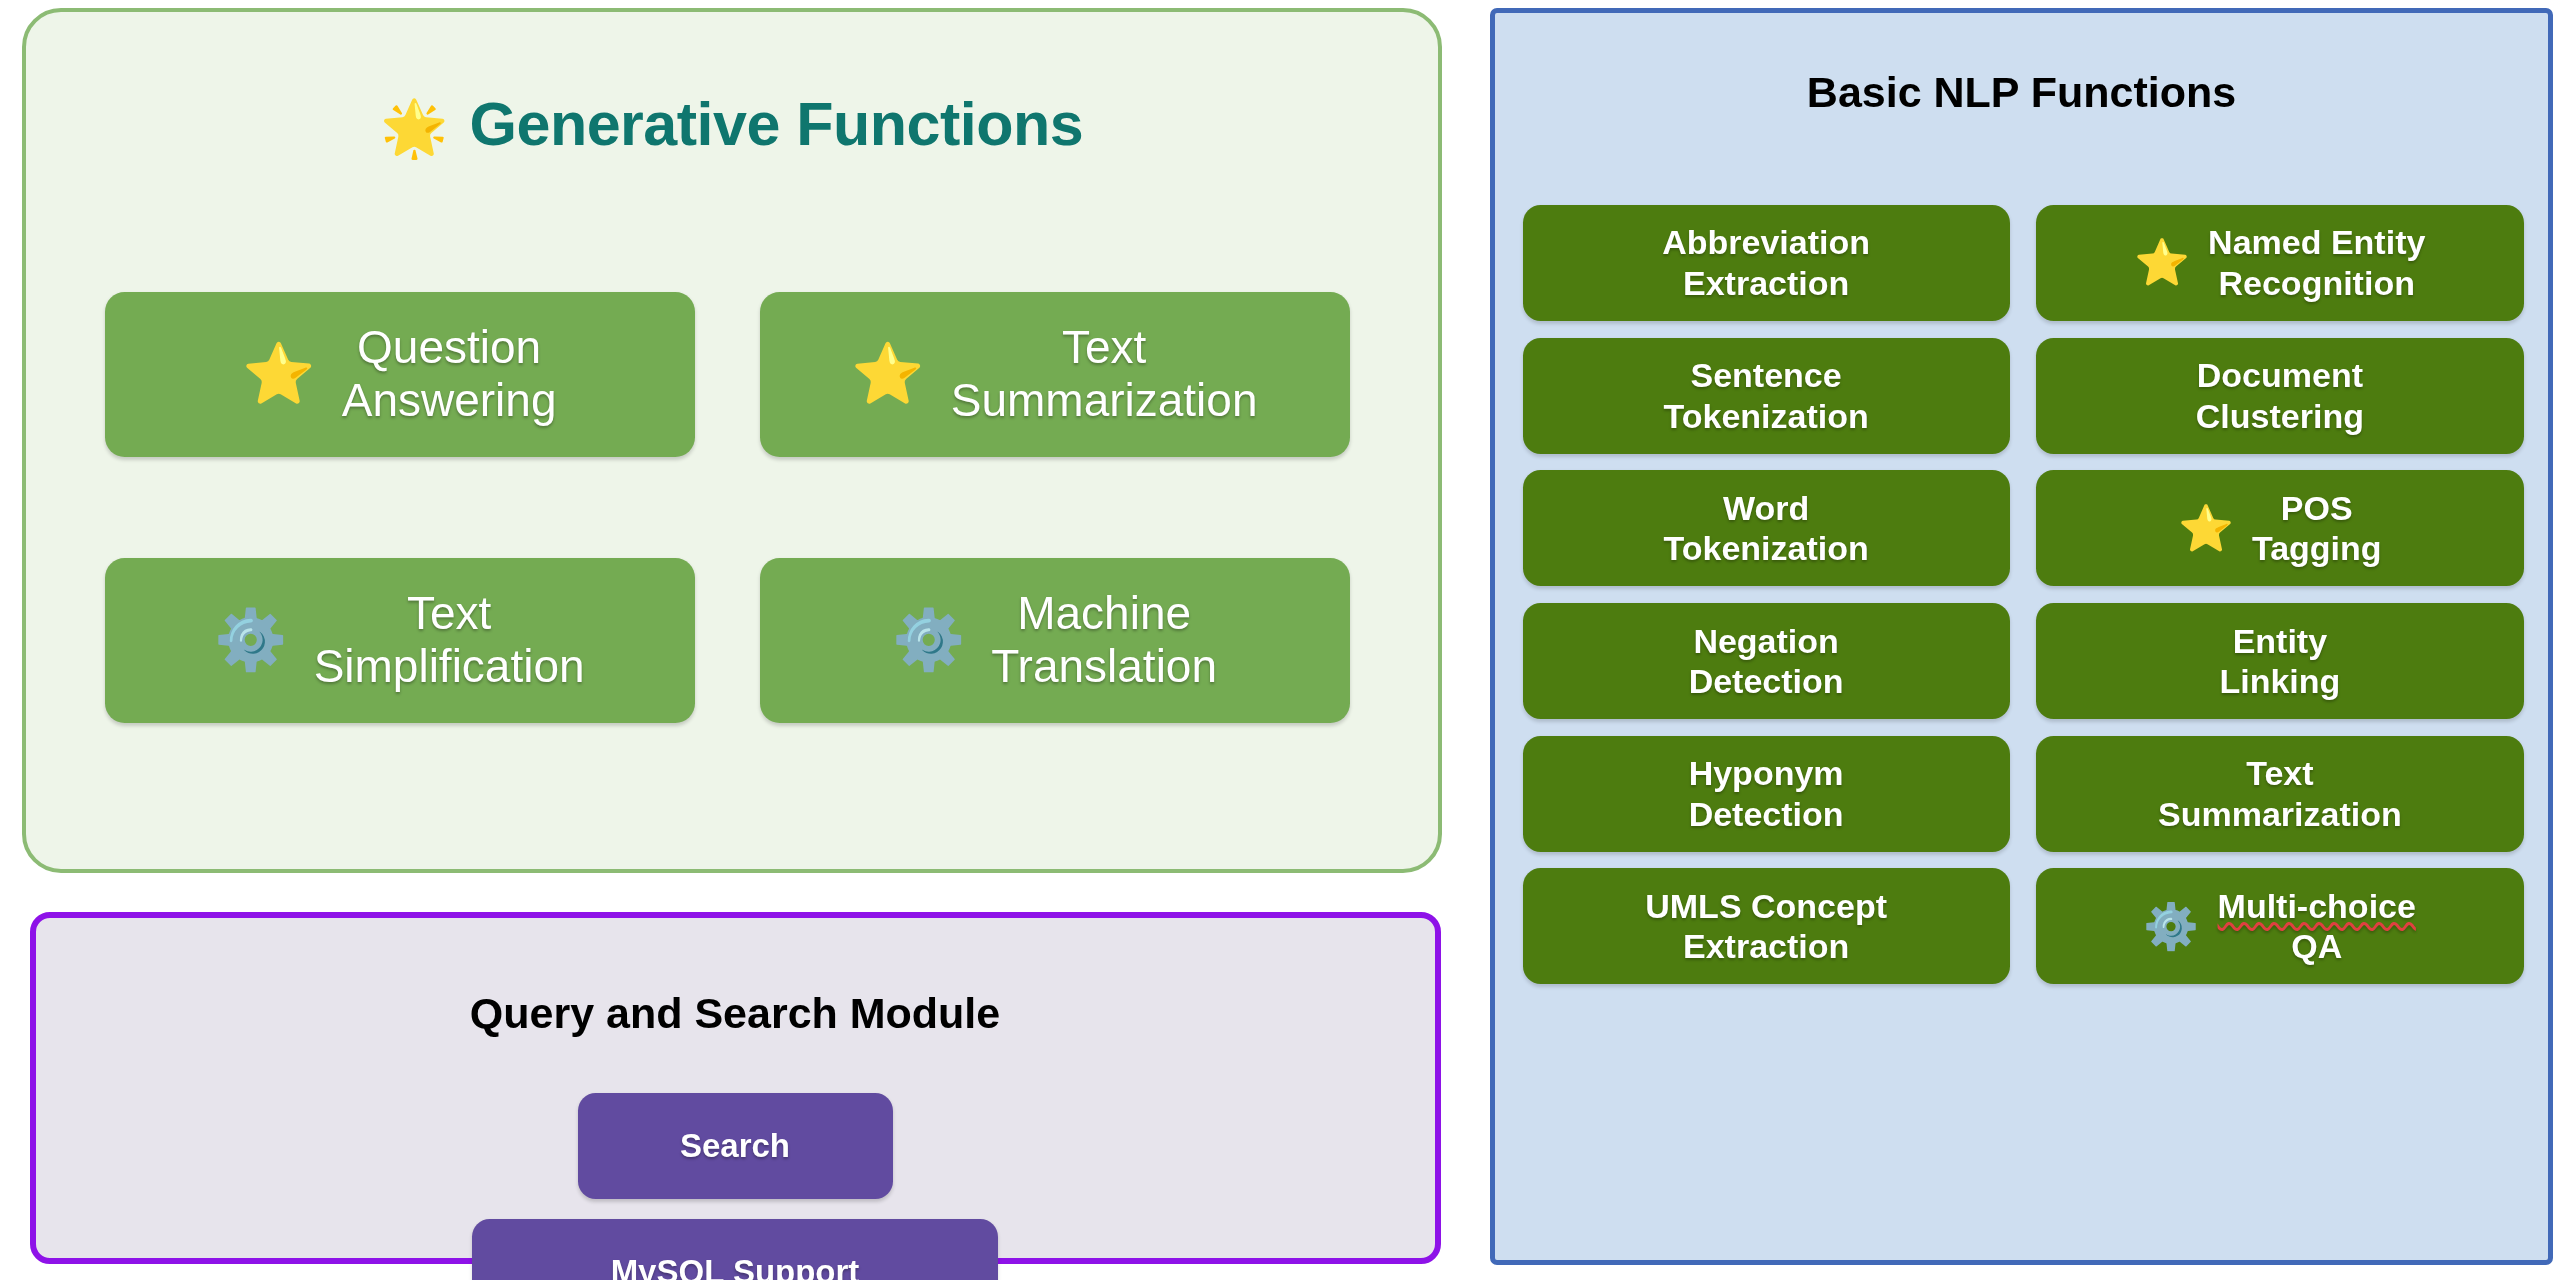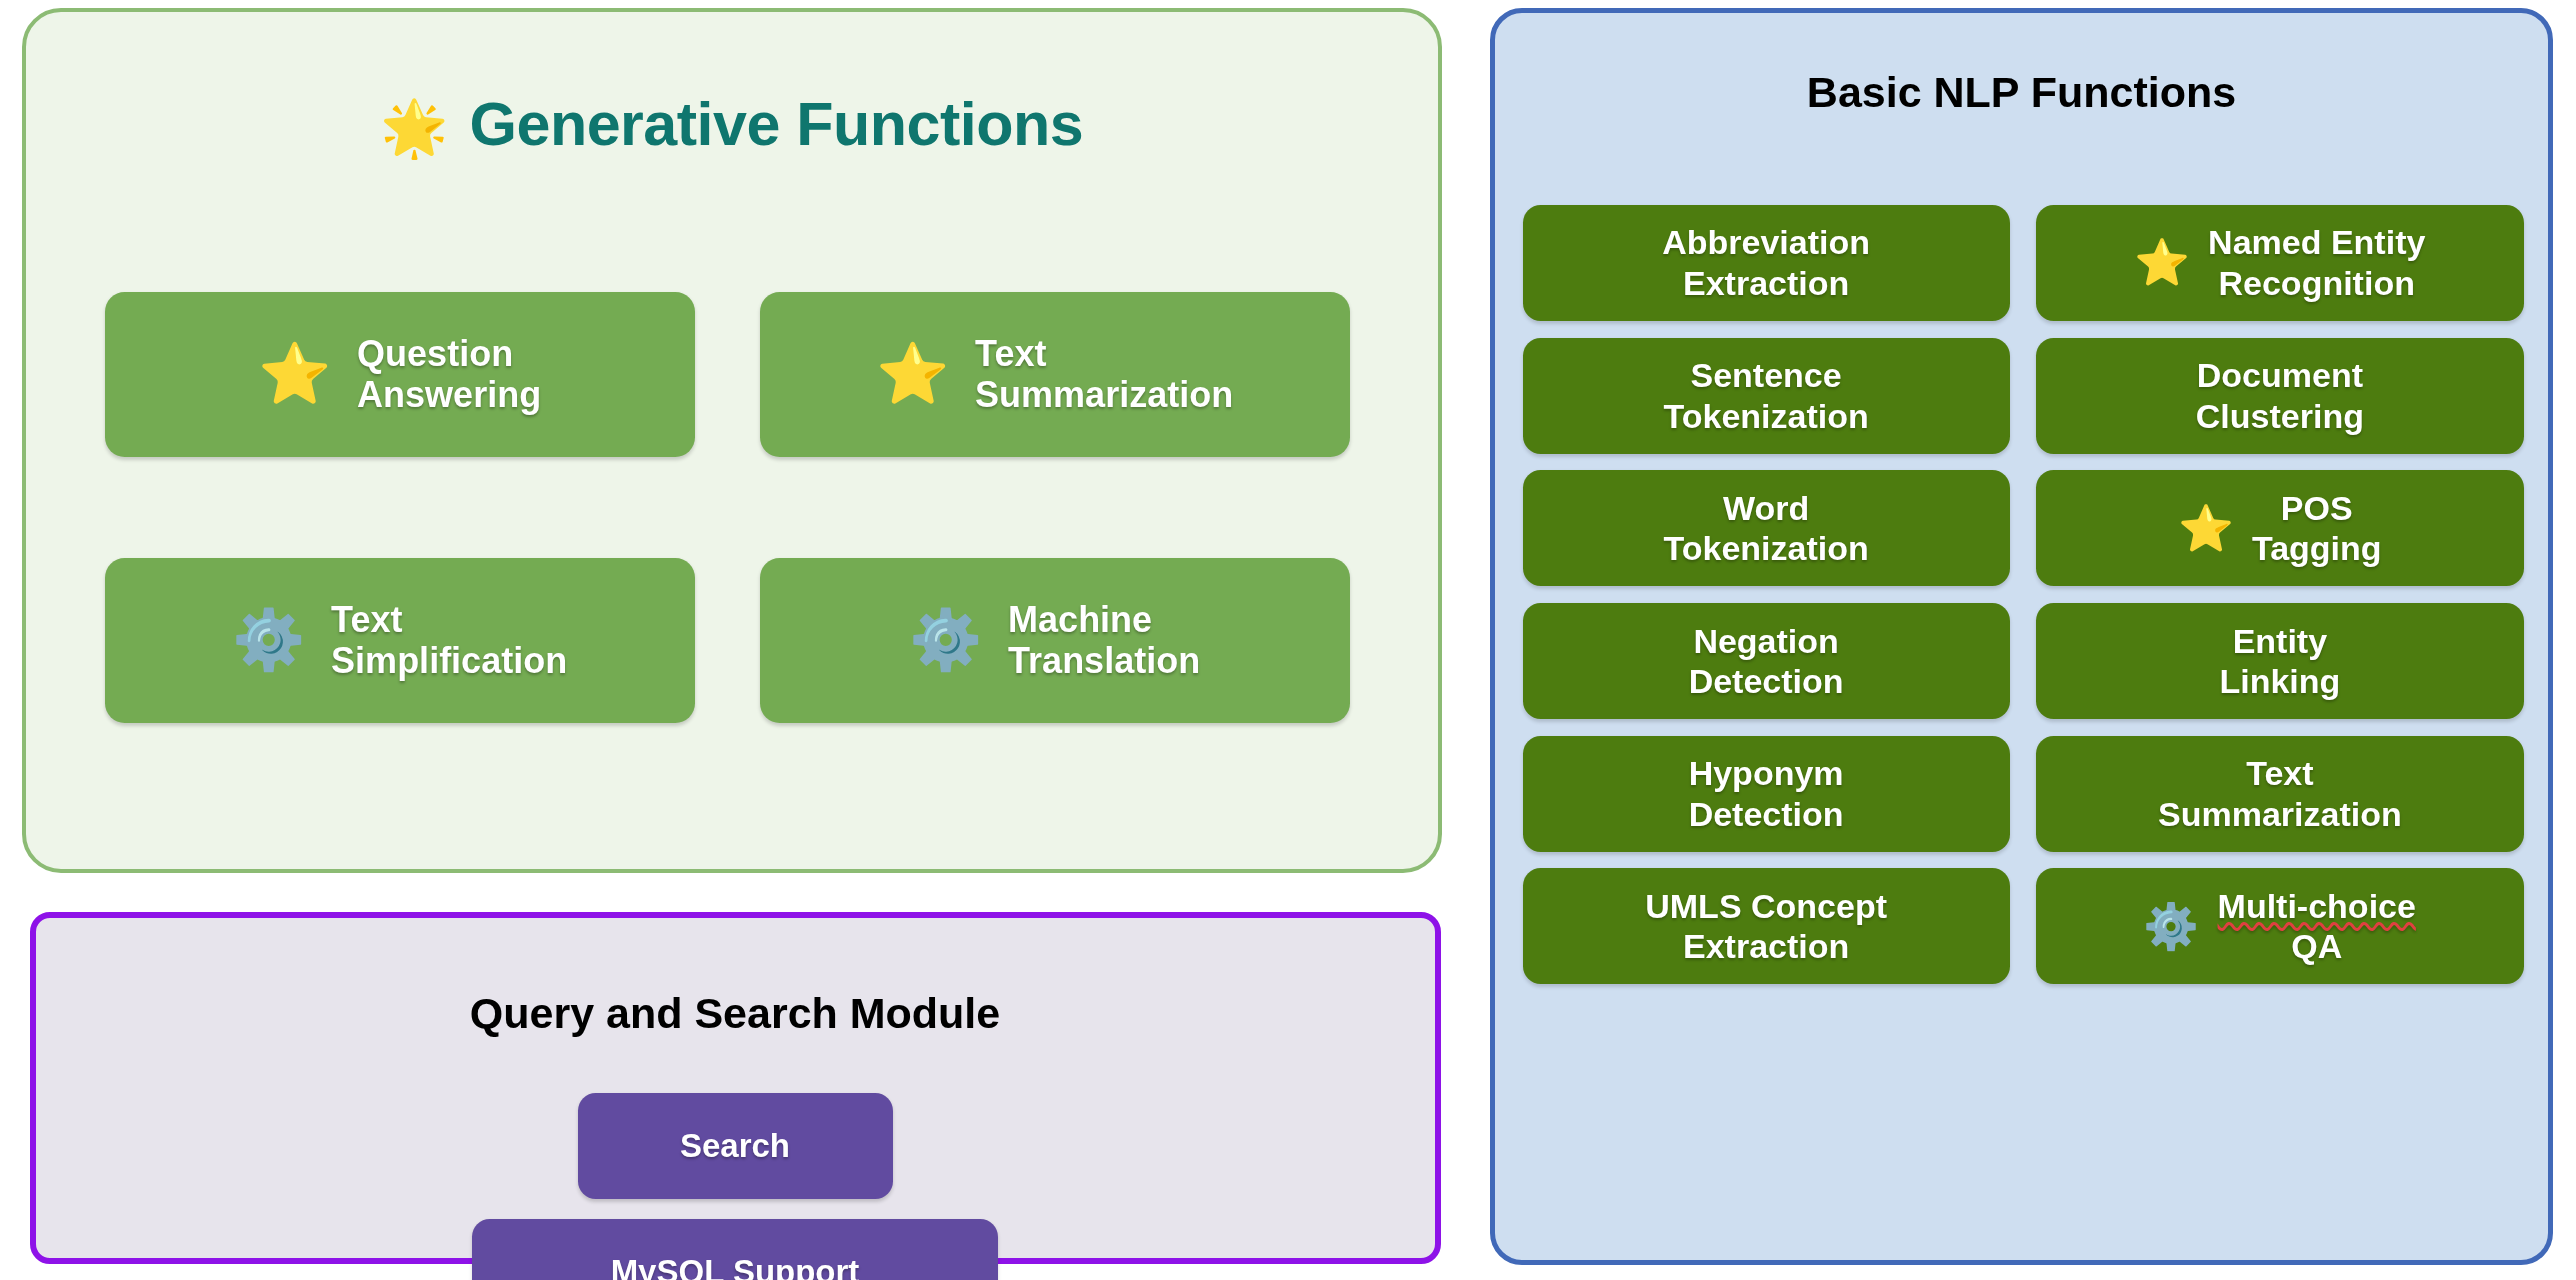--- a/index.html
+++ b/index.html
@@ -75,24 +75,24 @@
     padding: 0 21.6px;
     box-shadow: 0 2.9px 3.9px rgba(0,0,0,0.17);
   }
   .green-btn .icon {
     font-size: 59px;
     line-height: 1;
     flex: 0 0 auto;
   }
   .green-btn .lbl {
     color: #ffffff;
-    font-size: 36px;
-    font-weight: bold;
+    font-size: 46px;
+    font-weight: normal;
     line-height: 1.16;
-    text-align: left;
+    text-align: center;
     text-shadow: 0 2px 2.9px rgba(0,0,0,0.30);
     white-space: pre-line;
   }
 
   
   #query-panel {
     left: 29.5px;
     top: 912px;
     width: 1411px;
     height: 352px;
@@ -142,21 +142,21 @@
   .purple-btn.w3 { width: 315px; }
 
   
   #nlp-panel {
     left: 1490px;
     top: 7.9px;
     width: 1063px;
     height: 1257px;
     background: #CEDEF0;
     border: 5.9px solid #4169B8;
-    border-radius: 32px;
+    border-radius: 7px;
   }
   #nlp-title {
     position: absolute;
     left: 0;
     top: 55px;
     width: 100%;
     text-align: center;
     font-size: 43px;
     font-weight: bold;
     color: #000000;

